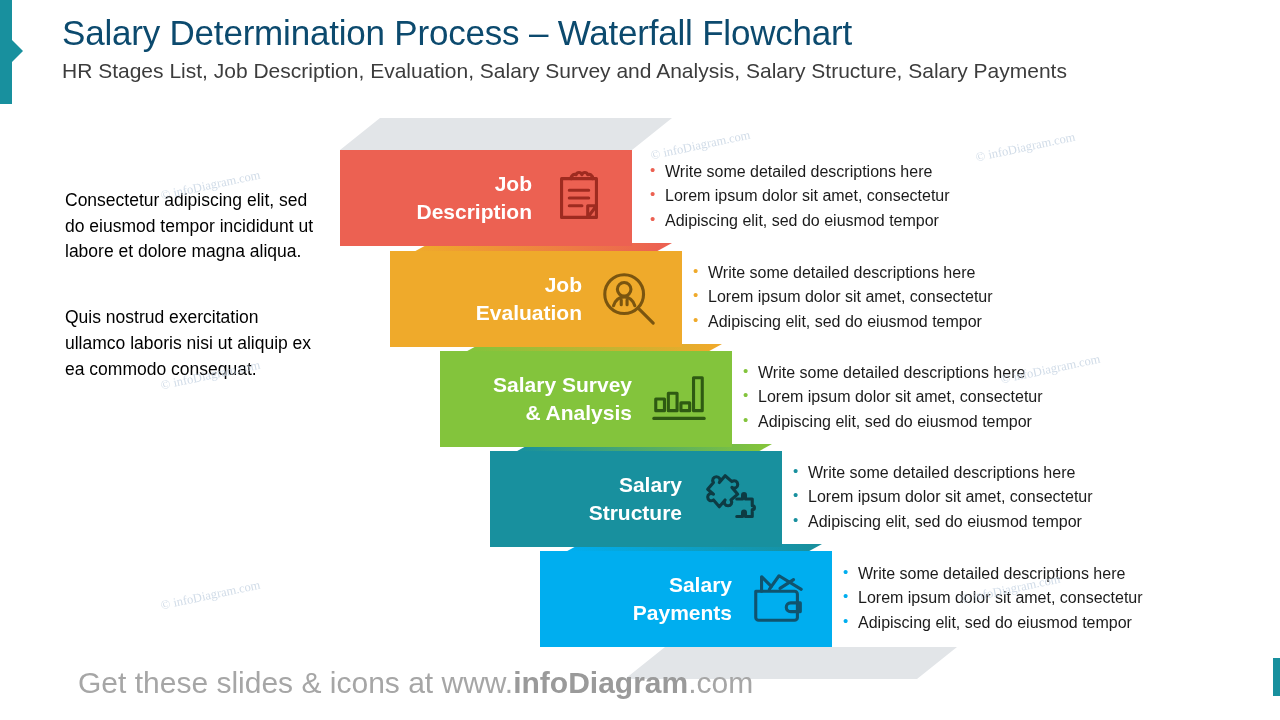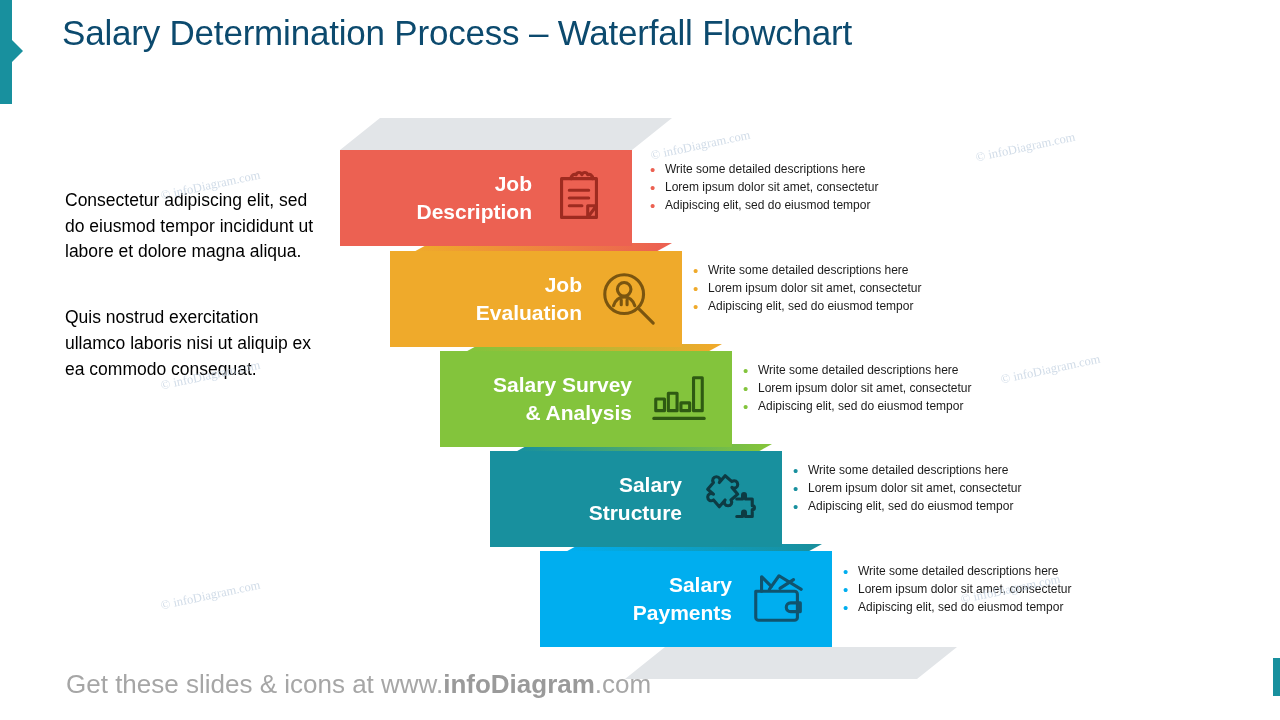--- a/index.html
+++ b/index.html
@@ -149,21 +149,21 @@
     height: 22px;
   }
 
   .bullets {
     position: absolute;
     list-style: none;
     margin: 0;
     padding: 0;
   }
   .bullets li {
-    font-size: 12px;
+    font-size: 16px;
     color: #1b1b1b;
     line-height: 1.52;
     position: relative;
     padding-left: 15px;
     white-space: nowrap;
   }
   .bullets li::before {
     content: "•";
     position: absolute;
     left: 0;
@@ -179,38 +179,39 @@
     font-family: "Liberation Serif", serif;
     transform: rotate(-12deg);
     opacity: 0.85;
     white-space: nowrap;
     user-select: none;
   }
 
   
   #footer {
     position: absolute;
-    left: 66px;
+    left: 78px;
     bottom: 20px;
-    font-size: 26px;
+    font-size: 30px;
     color: #a6a6a6;
     font-weight: 400;
     white-space: nowrap;
   }
   #footer .brand { font-weight: bold; color: #9a9a9a; }
 </style>
 <style>.bl0 li::before{color:#EC6152;}</style><style>.bl1 li::before{color:#EFAA2B;}</style><style>.bl2 li::before{color:#83C43C;}</style><style>.bl3 li::before{color:#18909E;}</style><style>.bl4 li::before{color:#00AEEF;}</style></head>
 <body>
 
 <div id="accent-bar"></div>
 <div id="accent-chevron"></div>
 <div id="footer-accent"></div>
 
 <div id="header">
   <div id="slide-title">Salary Determination Process – Waterfall Flowchart</div>
+  <div id="slide-subtitle">HR Stages List, Job Description, Evaluation, Salary Survey and Analysis, Salary Structure, Salary Payments</div>
 </div>
 
 <div id="sidebar">
   <div>
     <div class="side-body">Consectetur  adipiscing elit, sed do eiusmod tempor incididunt ut labore et dolore magna aliqua.</div>
   </div>
   <div id="sidebar-block-2">
     <div class="side-body">Quis nostrud  exercitation ullamco laboris nisi ut aliquip ex ea commodo consequat.</div>
   </div>
 </div>

